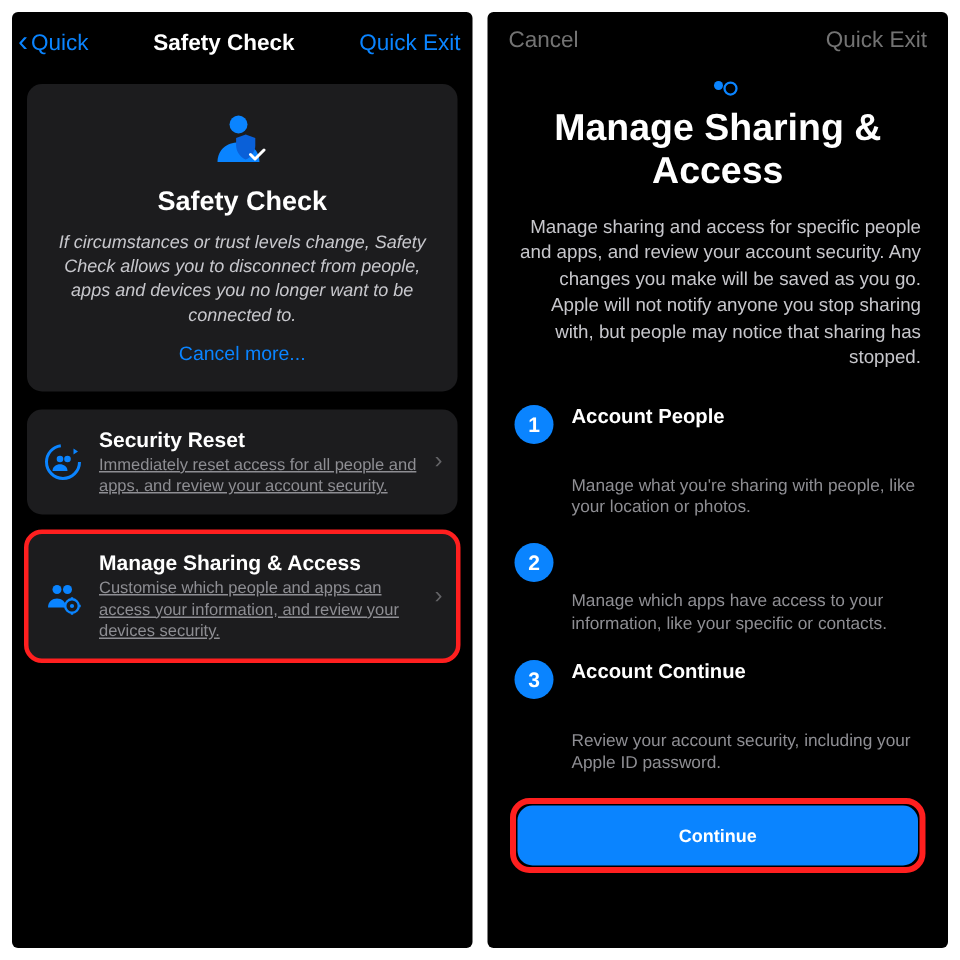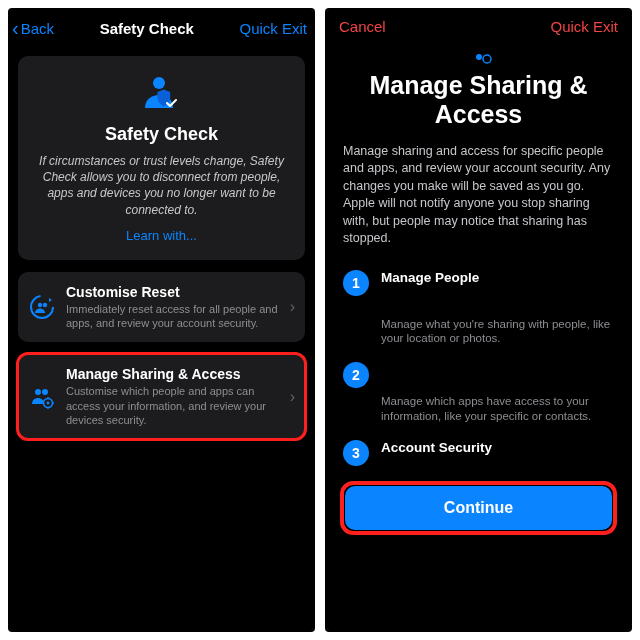--- a/index.html
+++ b/index.html
@@ -42,91 +42,91 @@
   .row {
     background:#1c1c1e;
     border-radius:10px;
     padding:12px 10px 12px 10px;
     display:flex; align-items:center; gap:10px;
     position:relative;
   }
   .row-icon { width:28px; display:flex; justify-content:center; }
   .row-text { flex:1; }
   .row-text .rt-title { font-size:14px; font-weight:600; color:#fff; margin-bottom:2px; }
-  .row-text .rt-sub { font-size:11px; color:#8e8e93; line-height:1.3; }
+  .row-text .rt-sub { font-size:11px; color:#8e8e93; line-height:1.3;text-decoration:underline; }
   .row-chev { color:#636366; font-size:16px; }
   .highlight-red { outline:3px solid #ff1f1f; outline-offset:-1px; }
   
   .right-content { padding: 4px 18px 12px 18px; flex:1; display:flex; flex-direction:column; }
   .hero-icon { display:flex; justify-content:center; margin-bottom:6px; }
   .big-title { font-size:25px; font-weight:700; text-align:center; line-height:1.15; margin-bottom:14px; }
-  .body-text { font-size:12.5px; color:#c7c7cc; text-align:left; line-height:1.4; margin-bottom:22px; }
+  .body-text { font-size:12.5px; color:#c7c7cc; text-align:right; line-height:1.4; margin-bottom:22px; }
   .steps { display:flex; flex-direction:column; gap:16px; margin-bottom:18px; }
   .step { display:flex; gap:12px; align-items:flex-start; }
   .step-num {
     width:26px; height:26px; border-radius:50%;
     background:#0a84ff; color:#fff;
     display:flex; align-items:center; justify-content:center;
     font-size:14px; font-weight:600; flex-shrink:0;
   }
   .step-body .st-title { font-size:13.5px; font-weight:600; color:#fff; margin-bottom:2px; }
   .step-body .st-sub { font-size:11.5px; color:#8e8e93; line-height:1.3;margin-top:32px; }
   .continue-btn {
     width:100%;
     background:#0a84ff; color:#fff;
     border:none; border-radius:10px;
     padding:13px 0;
-    font-size:16px; font-weight:600;
+    font-size:12px; font-weight:600;
     cursor:pointer;
   }
   .continue-highlight { outline:4px solid #ff1f1f; outline-offset:-1px; border-radius:10px; padding:2px; }
   .plain-nav { display:flex; justify-content:space-between; padding:10px 14px; font-size:15px; }
-  .plain-nav span { color:#ef4444; cursor:pointer; }
+  .plain-nav span { color:#737373; cursor:pointer; }
   svg { display:block; }
 </style>
 </head>
 <body>
 
 <div class="phone">
   <div class="navbar">
     <div class="nav-left">
       <span class="chev">‹</span>
-      <span>Back</span>
+      <span>Quick</span>
     </div>
     <div class="nav-title">Safety Check</div>
     <div class="nav-right">Quick Exit</div>
   </div>
   <div class="content">
 
     <div class="card">
       <div class="big-icon">
         <svg width="42" height="40" viewBox="0 0 42 40">
           <circle cx="18" cy="9" r="6" fill="#0a84ff"></circle>
           <path d="M4 34c0-8 6-13 14-13s14 5 14 13" fill="#0a84ff"></path>
           <path d="M28 20 l8 -3 l8 3 v6 c0 6 -4 10 -8 12 c-4 -2 -8 -6 -8 -12z" fill="#0a60d8" transform="translate(-6,2) scale(0.8)"></path>
           <path d="M26 29 l3 3 l6 -6" stroke="#fff" stroke-width="2" fill="none" stroke-linecap="round" stroke-linejoin="round"></path>
         </svg>
       </div>
       <h2>Safety Check</h2>
       <p>If circumstances or trust levels change, Safety Check allows you to disconnect from people, apps and devices you no longer want to be connected to.</p>
-      <span class="learn">Learn with...</span>
+      <span class="learn">Cancel more...</span>
     </div>
 
     <div class="row">
       <div class="row-icon">
         <svg width="26" height="26" viewBox="0 0 26 26">
           <circle cx="13" cy="13" r="11" fill="none" stroke="#0a84ff" stroke-width="2" stroke-dasharray="50 20"></circle>
           <circle cx="11" cy="11" r="2.2" fill="#0a84ff"></circle>
           <circle cx="16" cy="11" r="2.2" fill="#0a84ff"></circle>
           <path d="M6 19c0-3 2.5-4.5 5-4.5s5 1.5 5 4.5" fill="#0a84ff"></path>
           <polygon points="23,6 20,4 20,8" fill="#0a84ff"></polygon>
         </svg>
       </div>
       <div class="row-text">
-        <div class="rt-title">Customise Reset</div>
+        <div class="rt-title">Security Reset</div>
         <div class="rt-sub">Immediately reset access for all people and apps, and review your account security.</div>
       </div>
       <div class="row-chev">›</div>
     </div>
 
     <div class="row highlight-red">
       <div class="row-icon">
         <svg width="26" height="26" viewBox="0 0 26 26">
           <circle cx="9" cy="8" r="3" fill="#0a84ff"></circle>
           <circle cx="16" cy="8" r="3" fill="#0a84ff"></circle>
@@ -163,34 +163,35 @@
         <circle cx="22" cy="10" r="4" fill="none" stroke="#0a84ff" stroke-width="1.5"></circle>
       </svg>
     </div>
     <div class="big-title">Manage Sharing &amp; Access</div>
     <div class="body-text">Manage sharing and access for specific people and apps, and review your account security. Any changes you make will be saved as you go. Apple will not notify anyone you stop sharing with, but people may notice that sharing has stopped.</div>
 
     <div class="steps">
       <div class="step">
         <div class="step-num">1</div>
         <div class="step-body">
-          <div class="st-title">Manage People</div>
+          <div class="st-title">Account People</div>
           <div class="st-sub">Manage what you're sharing with people, like your location or photos.</div>
         </div>
       </div>
       <div class="step">
         <div class="step-num">2</div>
         <div class="step-body">
           <div class="st-sub">Manage which apps have access to your information, like your specific or contacts.</div>
         </div>
       </div>
       <div class="step">
         <div class="step-num">3</div>
         <div class="step-body">
-          <div class="st-title">Account Security</div>
+          <div class="st-title">Account Continue</div>
+          <div class="st-sub">Review your account security, including your Apple ID password.</div>
         </div>
       </div>
     </div>
 
     <div class="continue-highlight">
       <button class="continue-btn">Continue</button>
     </div>
   </div>
 </div>
 

